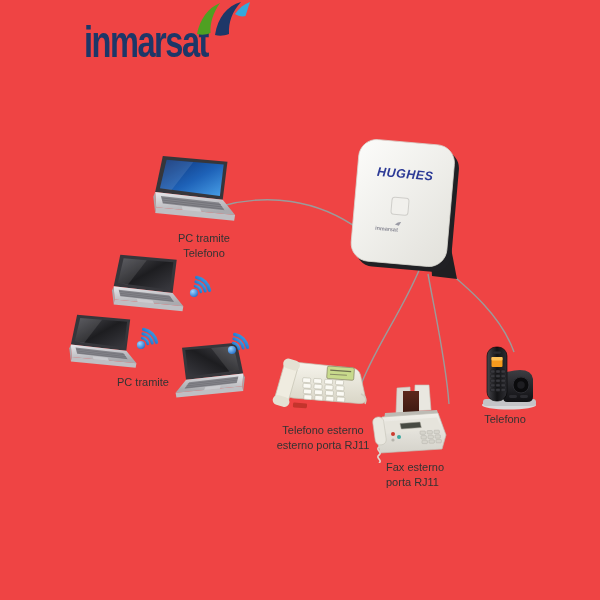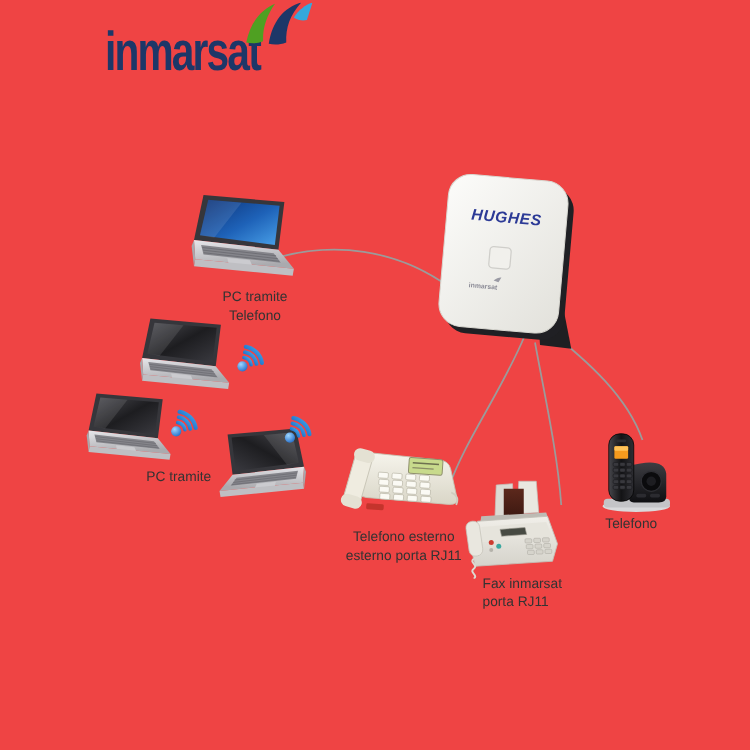--- a/index.html
+++ b/index.html
@@ -262,20 +262,20 @@
     <div>Telefono</div>
   </div>
   <div class="abs lbl" id="label-wifi">
     <div>PC tramite</div>
   </div>
   <div class="abs lbl" id="label-phone">
     <div>Telefono esterno</div>
     <div>esterno porta RJ11</div>
   </div>
   <div class="abs lbl" id="label-fax">
-    <div>Fax inmarsat</div>
+    <div>Fax esterno</div>
     <div>porta RJ11</div>
   </div>
   <div class="abs lbl" id="label-isdn">
     <div>Telefono</div>
   </div>
 
 </div>
 
 </body></html>

